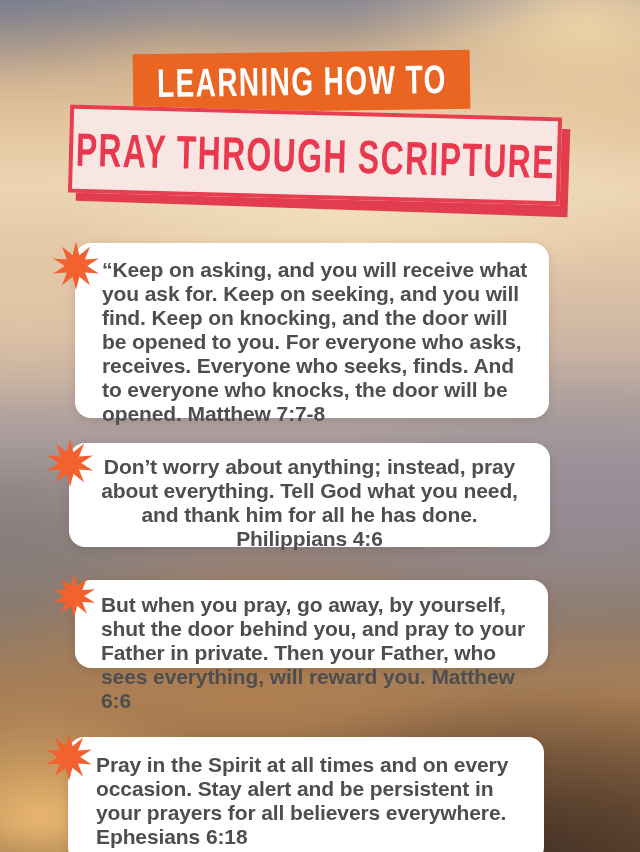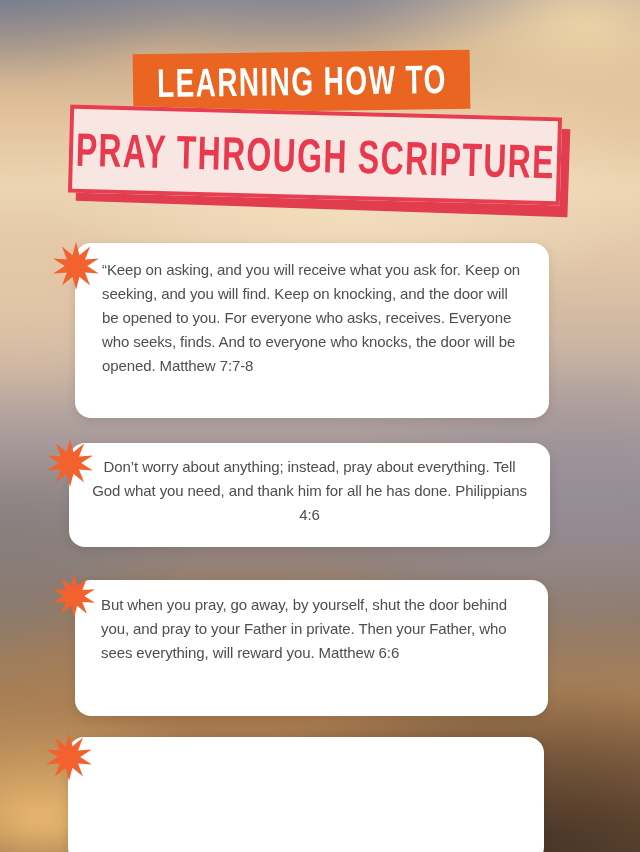--- a/index.html
+++ b/index.html
@@ -60,27 +60,27 @@
     transform:scaleX(0.68);
     font-size:47px;font-weight:700;letter-spacing:2px;
     color:#e8394f;white-space:nowrap;
   }
   
   .card{
     position:absolute;
     background:#ffffff;border-radius:16px;
     box-shadow:0 3px 10px rgba(60,40,20,0.14);
     box-sizing:border-box;
-    color:#4e4e50;font-weight:400;
-    font-size:15px;line-height:24px;letter-spacing:-0.1px;
+    color:#4e4e50;font-weight:700;
+    font-size:21px;line-height:24px;letter-spacing:-0.1px;
   }
   .card p{margin:0;}
   .card1{left:75px;top:243px;width:474px;height:175px;padding:15px 21px 14px 27px;}
   .card2{left:69px;top:443px;width:481px;height:104px;padding:12px 22px;text-align:center;}
-  .card3{left:75px;top:580px;width:473px;height:136px;padding:13px 20px 13px 26px;}
+  .card3{left:75px;top:580px;width:473px;height:88px;padding:13px 20px 13px 26px;}
   .card4{left:68px;top:737px;width:476px;height:126px;padding:16px 22px 14px 28px;}
   .star{
     position:absolute;left:-23px;top:-4px;width:48px;height:48px;
   }
   .card1 .star{top:-1px;}
   .card3 .star{width:44px;height:44px;top:-6px;}
 </style>
 </head>
 <body>
 
@@ -114,14 +114,15 @@
     <svg class="star" viewBox="0 0 60 60">
       <polygon fill="#f2612e" points="30,0 34.3,16.7 47.6,5.7 41.3,21.8 58.5,20.7 44,30 58.5,39.3 41.3,38.2 47.6,54.3 34.3,43.3 30,60 25.7,43.3 12.4,54.3 18.7,38.2 1.5,39.3 16,30 1.5,20.7 18.7,21.8 12.4,5.7 25.7,16.7"></polygon>
     </svg>
     <p>But when you pray, go away, by yourself, shut the door behind you, and pray to your Father in private. Then your Father, who sees everything, will reward you. Matthew 6:6</p>
   </section>
 
   <section class="card card4">
     <svg class="star" viewBox="0 0 60 60">
       <polygon fill="#f2612e" points="30,0 34.3,16.7 47.6,5.7 41.3,21.8 58.5,20.7 44,30 58.5,39.3 41.3,38.2 47.6,54.3 34.3,43.3 30,60 25.7,43.3 12.4,54.3 18.7,38.2 1.5,39.3 16,30 1.5,20.7 18.7,21.8 12.4,5.7 25.7,16.7"></polygon>
     </svg>
+    <p>Pray in the Spirit at all times and on every occasion. Stay alert and be persistent in your prayers for all believers everywhere. Ephesians 6:18</p>
   </section>
 </div>
 
 </body></html>

